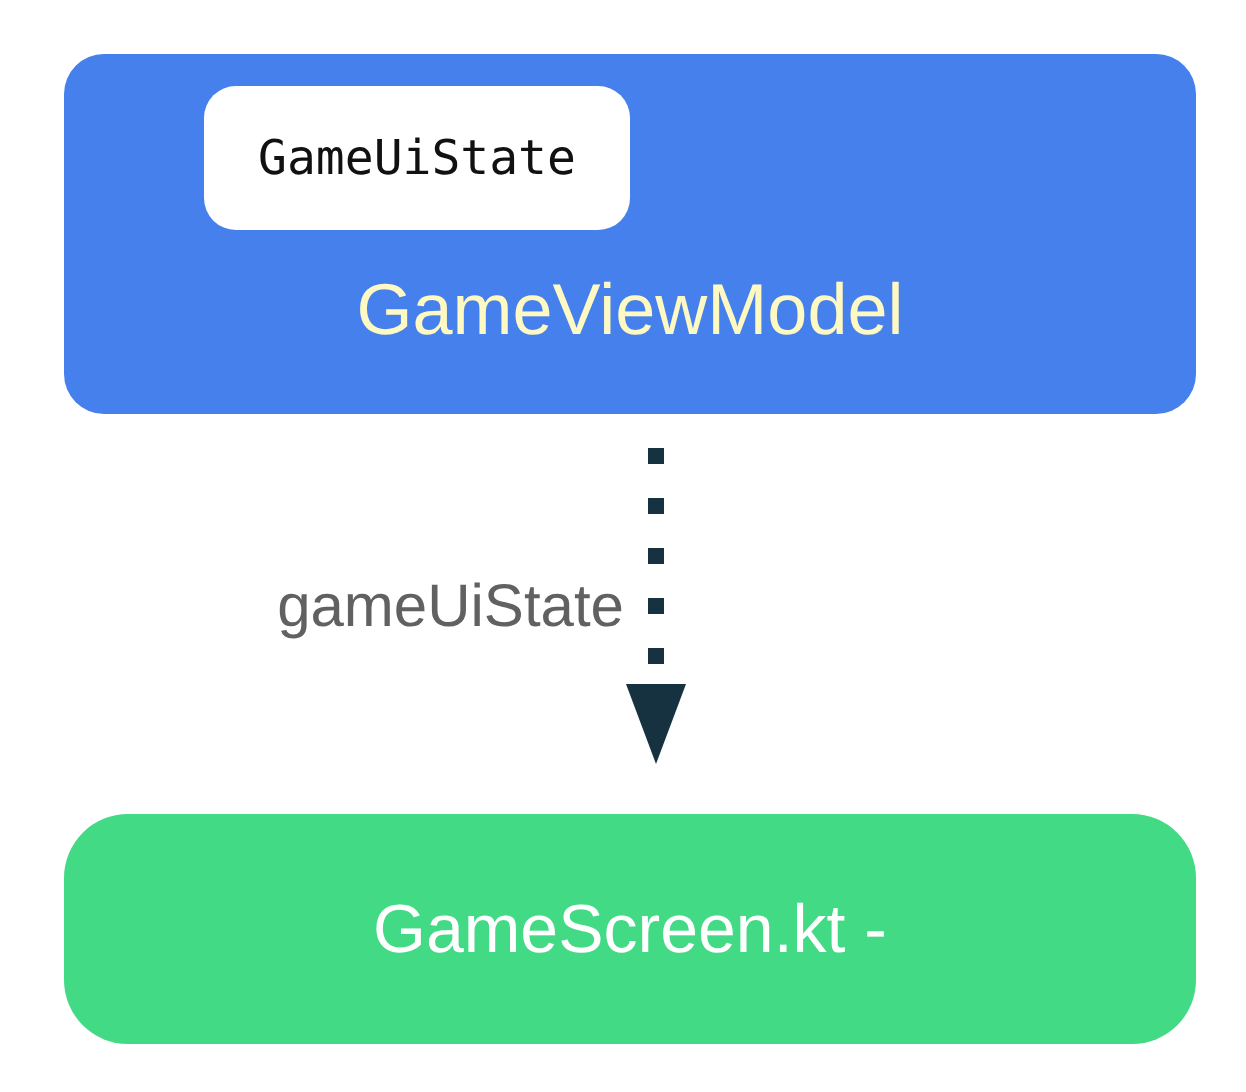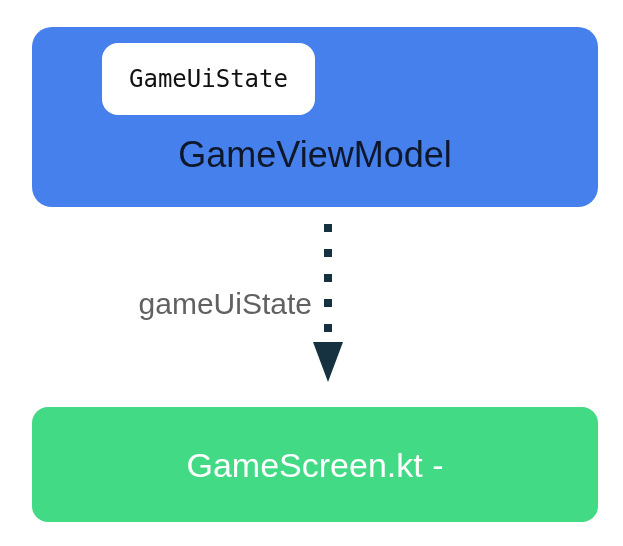--- a/index.html
+++ b/index.html
@@ -42,21 +42,21 @@
     white-space: nowrap;
   }
   .viewmodel-label {
     position: absolute;
     left: 0;
     right: 0;
     top: 110px;
     text-align: center;
     font-size: 36px;
     line-height: 36px;
-    color: #0f172a;
+    color: #fef9c3;
     white-space: nowrap;
   }
   .arrow-label {
     position: absolute;
     left: 0;
     top: 287px;
     width: 312px;
     text-align: right;
     font-size: 30px;
     line-height: 34px;
@@ -119,17 +119,17 @@
       <span class="dot" style="background-color: rgb(22, 49, 63);"></span>
       <span class="dot" style="background-color: rgb(22, 49, 63);"></span>
       <span class="dot" style="background-color: rgb(22, 49, 63);"></span>
       <span class="dot" style="background-color: rgb(22, 49, 63);"></span>
     </div>
 
   <svg class="arrowhead" viewBox="0 0 30 40" xmlns="http://www.w3.org/2000/svg">
     <polygon points="0,0 30,0 15,40" fill="#16313f"></polygon>
   </svg>
 
-  <div class="box screen-box" style="background-color: rgb(67, 218, 133);">
+  <div class="box screen-box" style="background-color: rgb(67, 218, 133); border-radius: 32px;">
     <div class="screen-line">GameScreen.kt -</div>
   </div>
 
 </div>
 
 </body></html>

